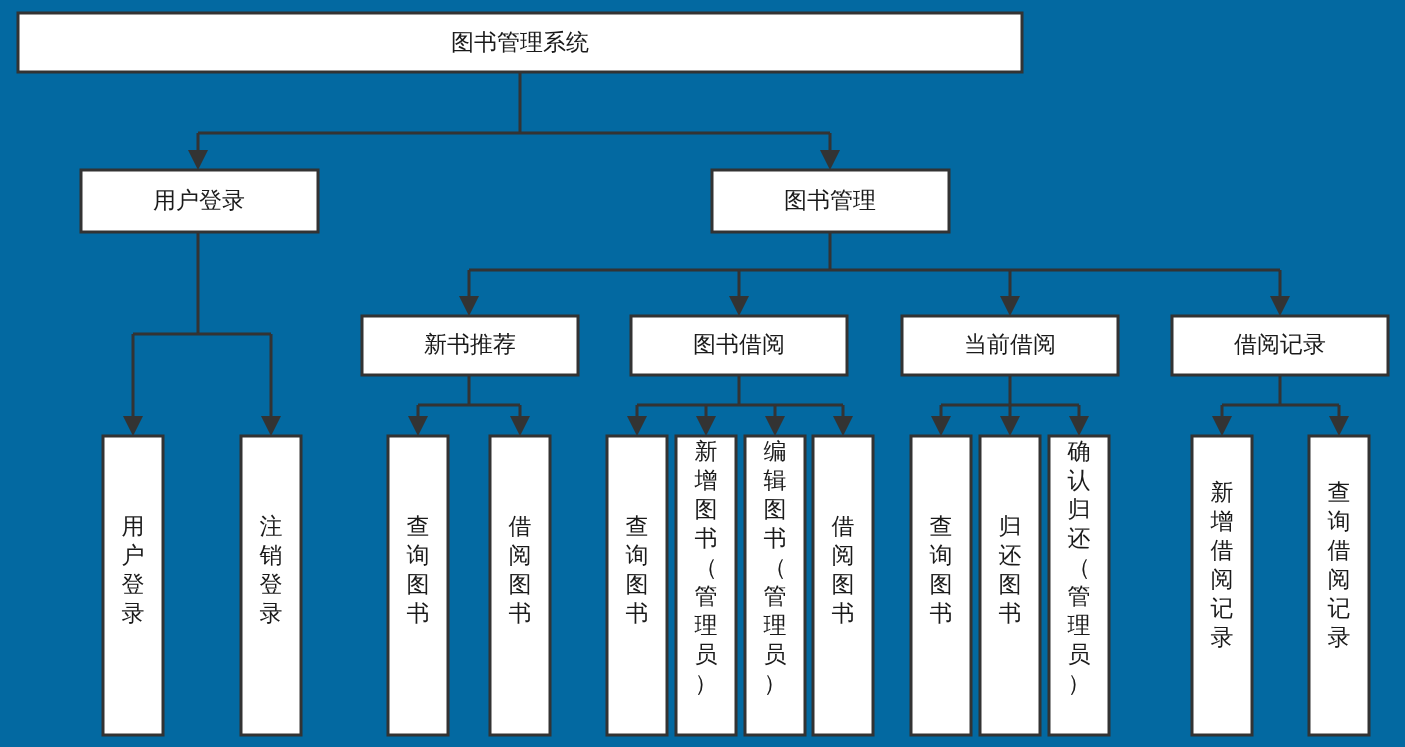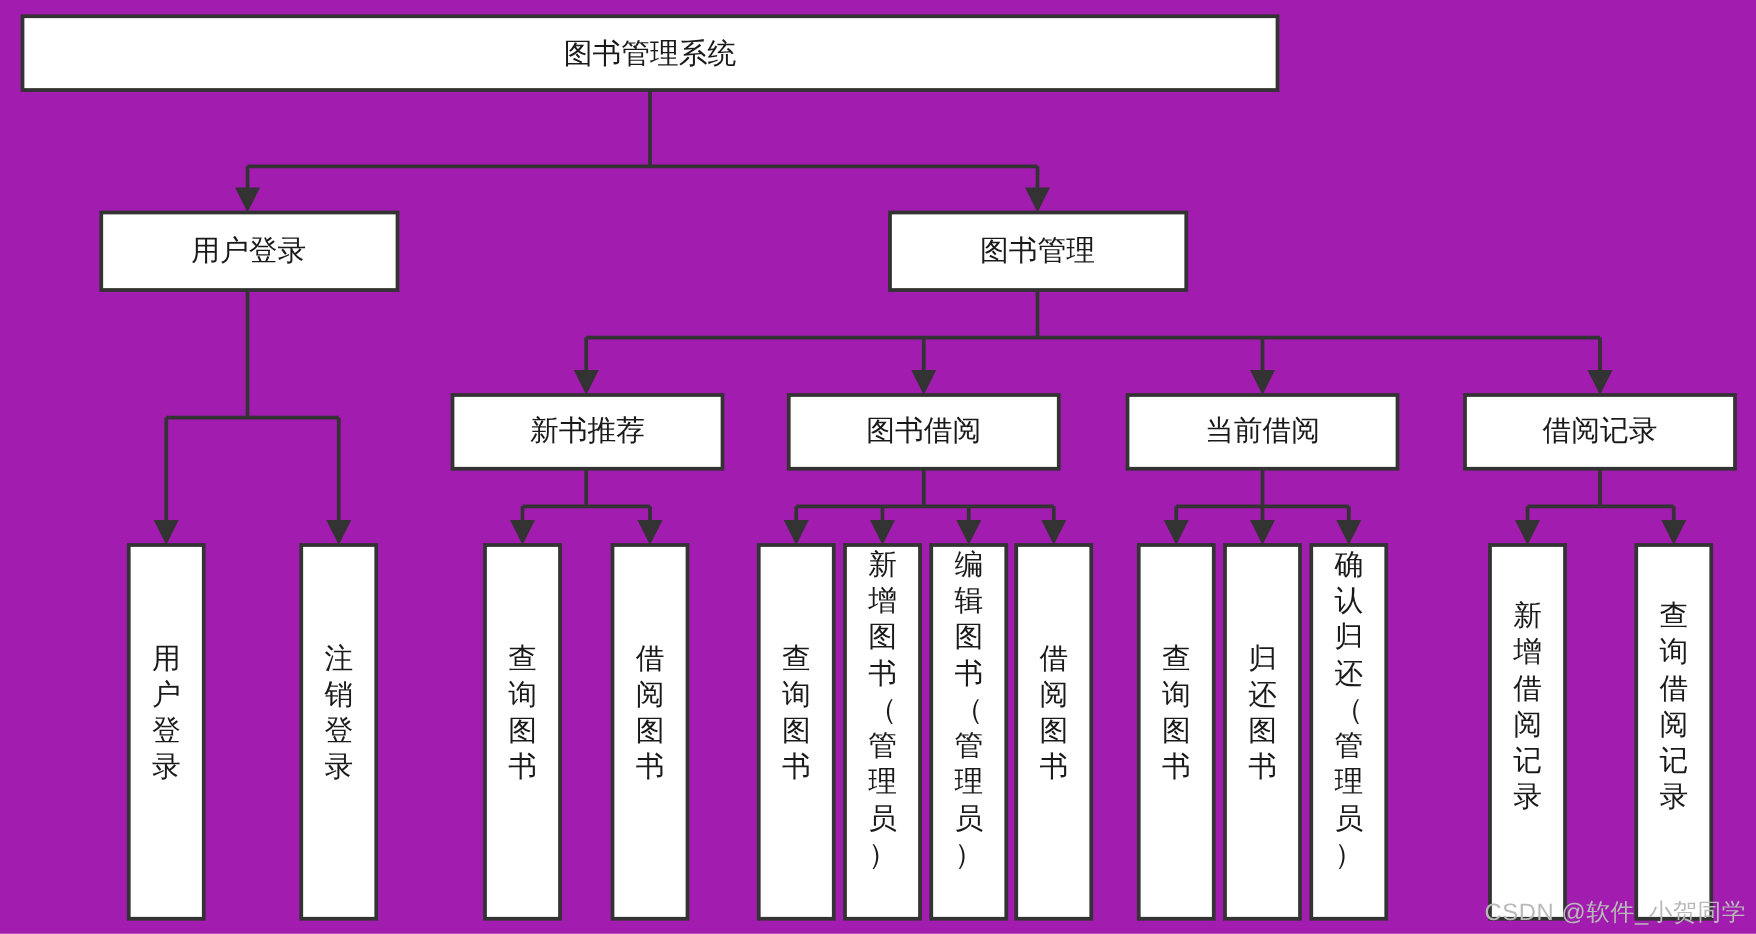--- a/index.html
+++ b/index.html
@@ -10,21 +10,21 @@
   body {
     width: 1405px;
     height: 747px;
     font-family: "Liberation Sans", "DejaVu Sans", sans-serif;
     overflow: hidden;
   }
   #diagram-root {
     position: relative;
     width: 1405px;
     height: 747px;
-    background: #a21caf;
+    background: #0369a1;
   }
   svg.flow {
     position: absolute;
     top: 0;
     left: 0;
     width: 1405px;
     height: 747px;
   }
   .node-box {
     fill: #ffffff;
@@ -227,15 +227,14 @@
       <rect class="node-box" x="1192" y="436" width="60" height="299"></rect>
       <text class="node-label-vertical" x="1222" y="500"><tspan x="1222" dy="0">新</tspan><tspan x="1222" dy="29">增</tspan><tspan x="1222" dy="29">借</tspan><tspan x="1222" dy="29">阅</tspan><tspan x="1222" dy="29">记</tspan><tspan x="1222" dy="29">录</tspan></text>
     </g>
     <g>
       <rect class="node-box" x="1309" y="436" width="60" height="299"></rect>
       <text class="node-label-vertical" x="1339" y="500"><tspan x="1339" dy="0">查</tspan><tspan x="1339" dy="29">询</tspan><tspan x="1339" dy="29">借</tspan><tspan x="1339" dy="29">阅</tspan><tspan x="1339" dy="29">记</tspan><tspan x="1339" dy="29">录</tspan></text>
     </g>
 
   </svg>
 
-  <div class="watermark">CSDN @软件_小贺同学</div>
 
 </div>
 
 </body></html>

